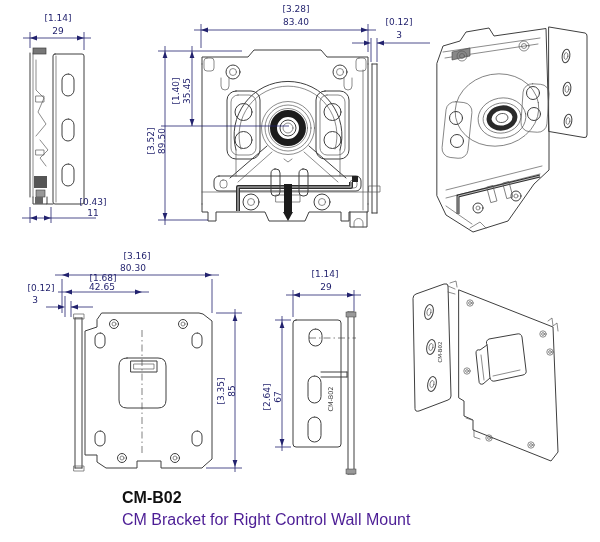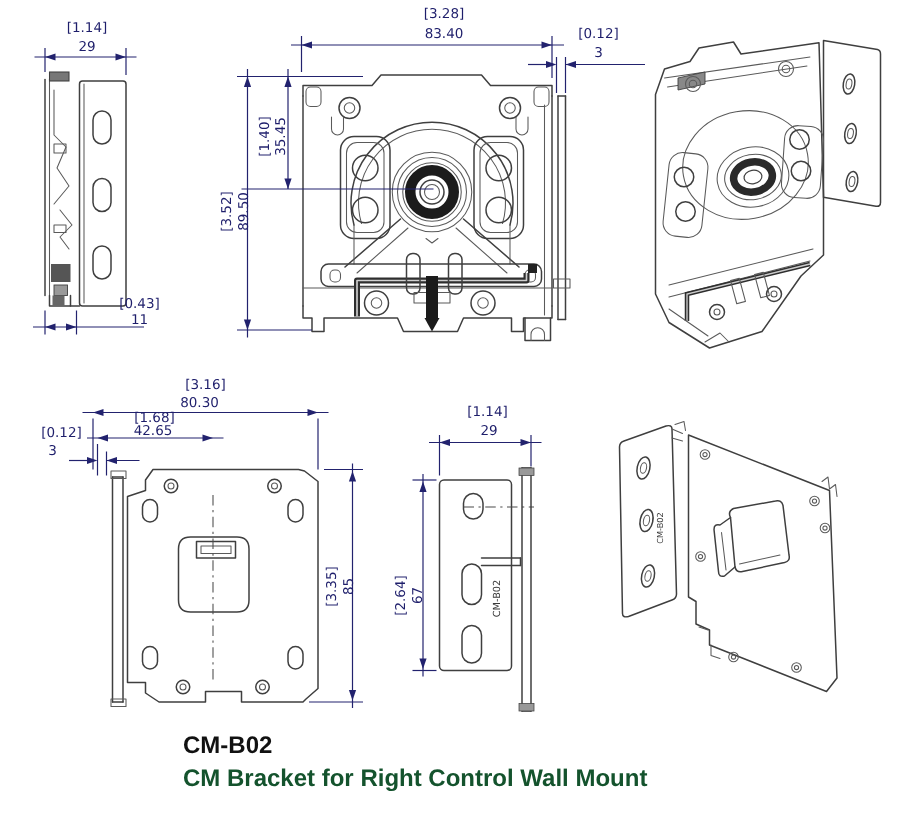--- a/index.html
+++ b/index.html
@@ -9,21 +9,21 @@
   .ln{stroke:#3f3f3f;fill:none;stroke-width:1;stroke-linejoin:round;stroke-linecap:round;}
   .lnt{stroke:#5a5a5a;fill:none;stroke-width:.7;stroke-linejoin:round;stroke-linecap:round;}
   .dim{stroke:#22226e;fill:none;stroke-width:.8;}
   .dimf{fill:#22226e;stroke:none;}
   .dtx{fill:#1e1e6b;font-family:"DejaVu Sans",sans-serif;font-size:9px;}
   .stamp{fill:#3a3a3a;font-family:"DejaVu Sans",sans-serif;}
   .cl{stroke:#4a4a4a;fill:none;stroke-width:.7;stroke-dasharray:7 3 1.5 3;}
   .dk{stroke:#2e2e2e;fill:none;stroke-width:4;stroke-linejoin:round;}
   .dkc{stroke:#cfcfcf;fill:none;stroke-width:1.1;stroke-linejoin:round;}
   .title1{position:absolute;left:122px;top:489px;font-size:16px;font-weight:bold;color:#111;}
-  .title2{position:absolute;left:122px;top:511px;font-size:16px;font-weight:bold;color:#14532d;}
+  .title2{position:absolute;left:122px;top:511px;font-size:16px;font-weight:normal;color:#4c1d95;}
 </style>
 </head>
 <body>
 
 <div id="canvas">
 <svg width="600" height="542" viewBox="0 0 600 542">
 
   <g>
     <line class="ln" x1="30" y1="53" x2="30" y2="197"></line>
     <line class="lnt" x1="33" y1="53" x2="33" y2="197"></line>

